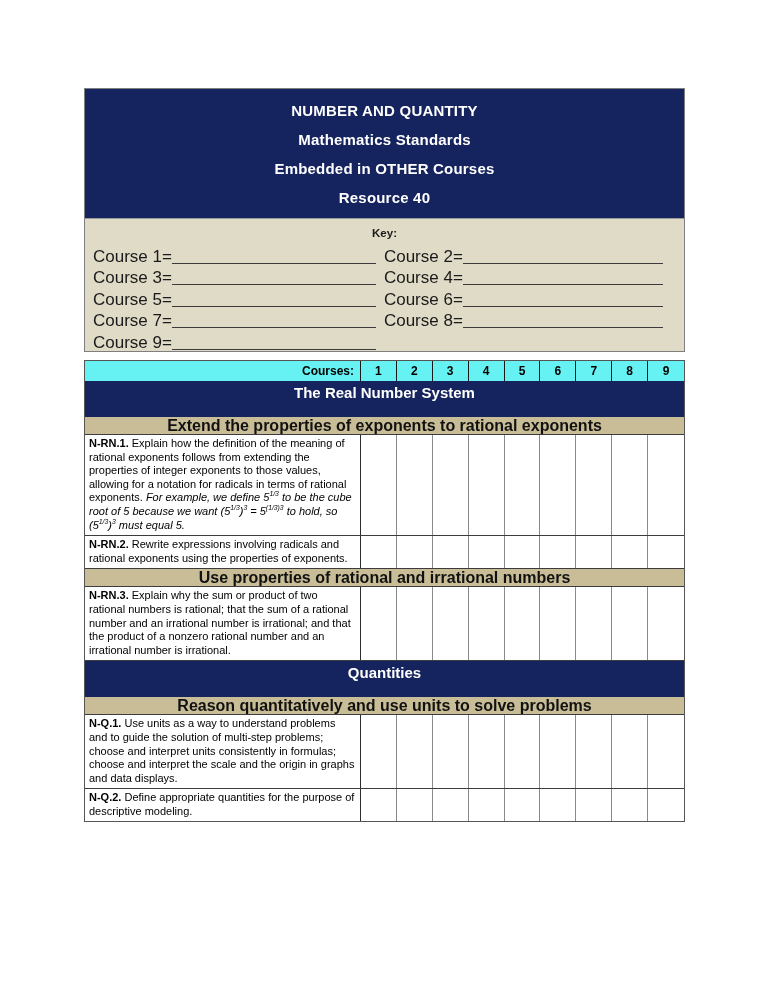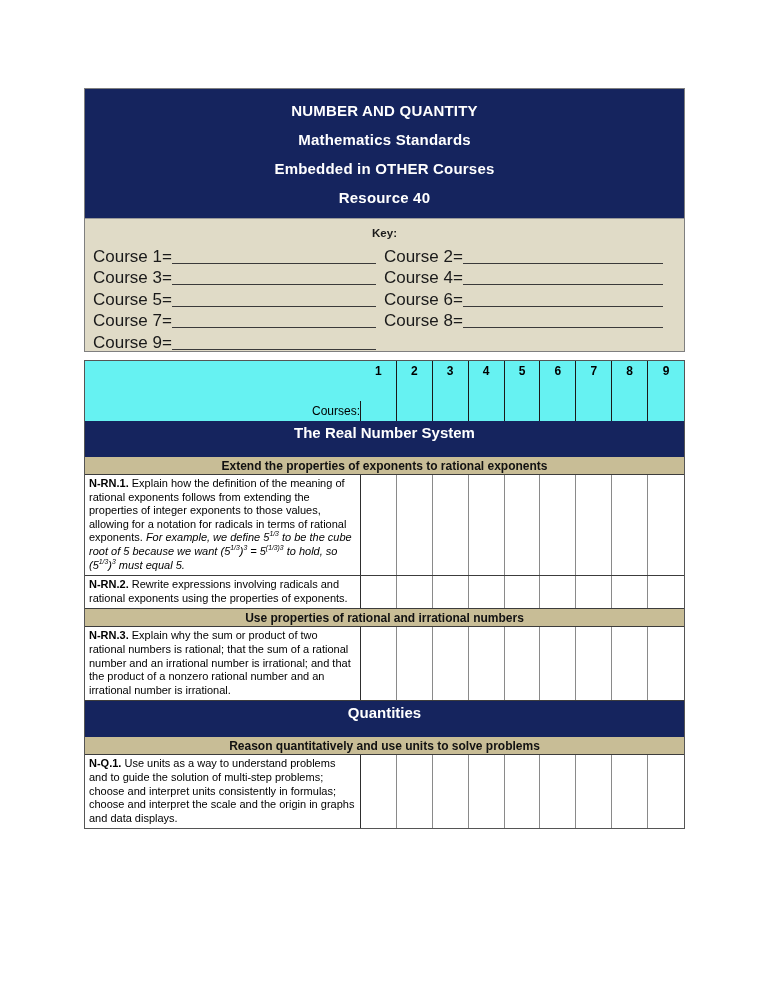--- a/index.html
+++ b/index.html
@@ -30,36 +30,36 @@
   .line-left{width:204px;margin-right:8px;}
   .line-right{width:200px;}
   .doc-table{
     position:absolute;left:84px;top:360px;width:601px;box-sizing:border-box;
     border:1px solid #555;
   }
   .grid-row{display:grid;grid-template-columns:276px repeat(9,1fr);}
   
   .courses-row{background:#66f2f2;}
   .courses-label-cell{
-    font-size:12px;font-weight:normal;text-align:right;line-height:20px;
-    border-right:1px solid #1a1a1a;box-sizing:border-box;margin-top:40px;
+    font-size:12px;font-weight:bold;text-align:right;line-height:20px;
+    padding-right:6px;border-right:1px solid #1a1a1a;box-sizing:border-box;
   }
   .course-num-cell{
     font-size:12px;font-weight:bold;text-align:center;line-height:20px;
     border-right:1px solid #1a1a1a;box-sizing:border-box;
   }
   .course-num-cell.last{border-right:none;}
   
   .band-section{
     background:#15245e;color:#fff;text-align:center;
     font-size:15px;font-weight:bold;line-height:24px;height:36px;
   }
   .band-cluster{
     background:#c8bd96;color:#111;text-align:center;
-    font-size:12px;font-weight:bold;line-height:18px;height:18px;
+    font-size:16px;font-weight:bold;line-height:18px;height:18px;
     border-bottom:1px solid #3c3c3c;box-sizing:border-box;
   }
   
   .std-row{border-bottom:1px solid #3c3c3c;}
   .std-row:last-child{border-bottom:none;}
   .std-text{
     font-size:11px;line-height:13.6px;padding:2px 4px 3px 4px;
     border-right:1px solid #2e2e2e;box-sizing:border-box;min-height:26px;
   }
   .std-code{font-weight:bold;}
@@ -174,14 +174,26 @@
         <div class="mark-cell"></div>
         <div class="mark-cell"></div>
         <div class="mark-cell"></div>
         <div class="mark-cell"></div>
         <div class="mark-cell"></div>
         <div class="mark-cell"></div>
         <div class="mark-cell"></div>
         <div class="mark-cell"></div>
         <div class="mark-cell last"></div>
       </div>
+      <div class="grid-row std-row">
+        <div class="std-text"><span class="std-code">N-Q.2. </span><span>Define appropriate quantities for the purpose of descriptive modeling.</span></div>
+        <div class="mark-cell"></div>
+        <div class="mark-cell"></div>
+        <div class="mark-cell"></div>
+        <div class="mark-cell"></div>
+        <div class="mark-cell"></div>
+        <div class="mark-cell"></div>
+        <div class="mark-cell"></div>
+        <div class="mark-cell"></div>
+        <div class="mark-cell last"></div>
+      </div>
     </div>
 </div>
 
 </body></html>

